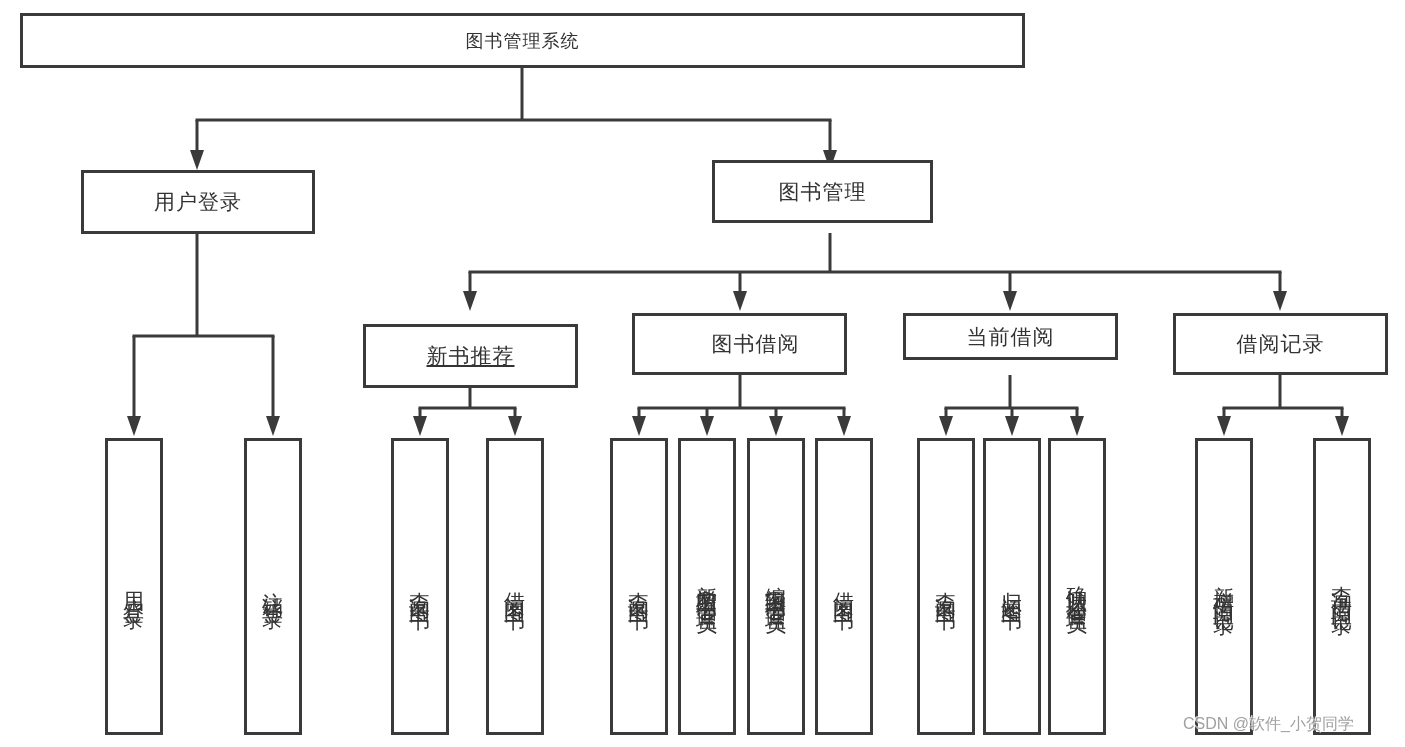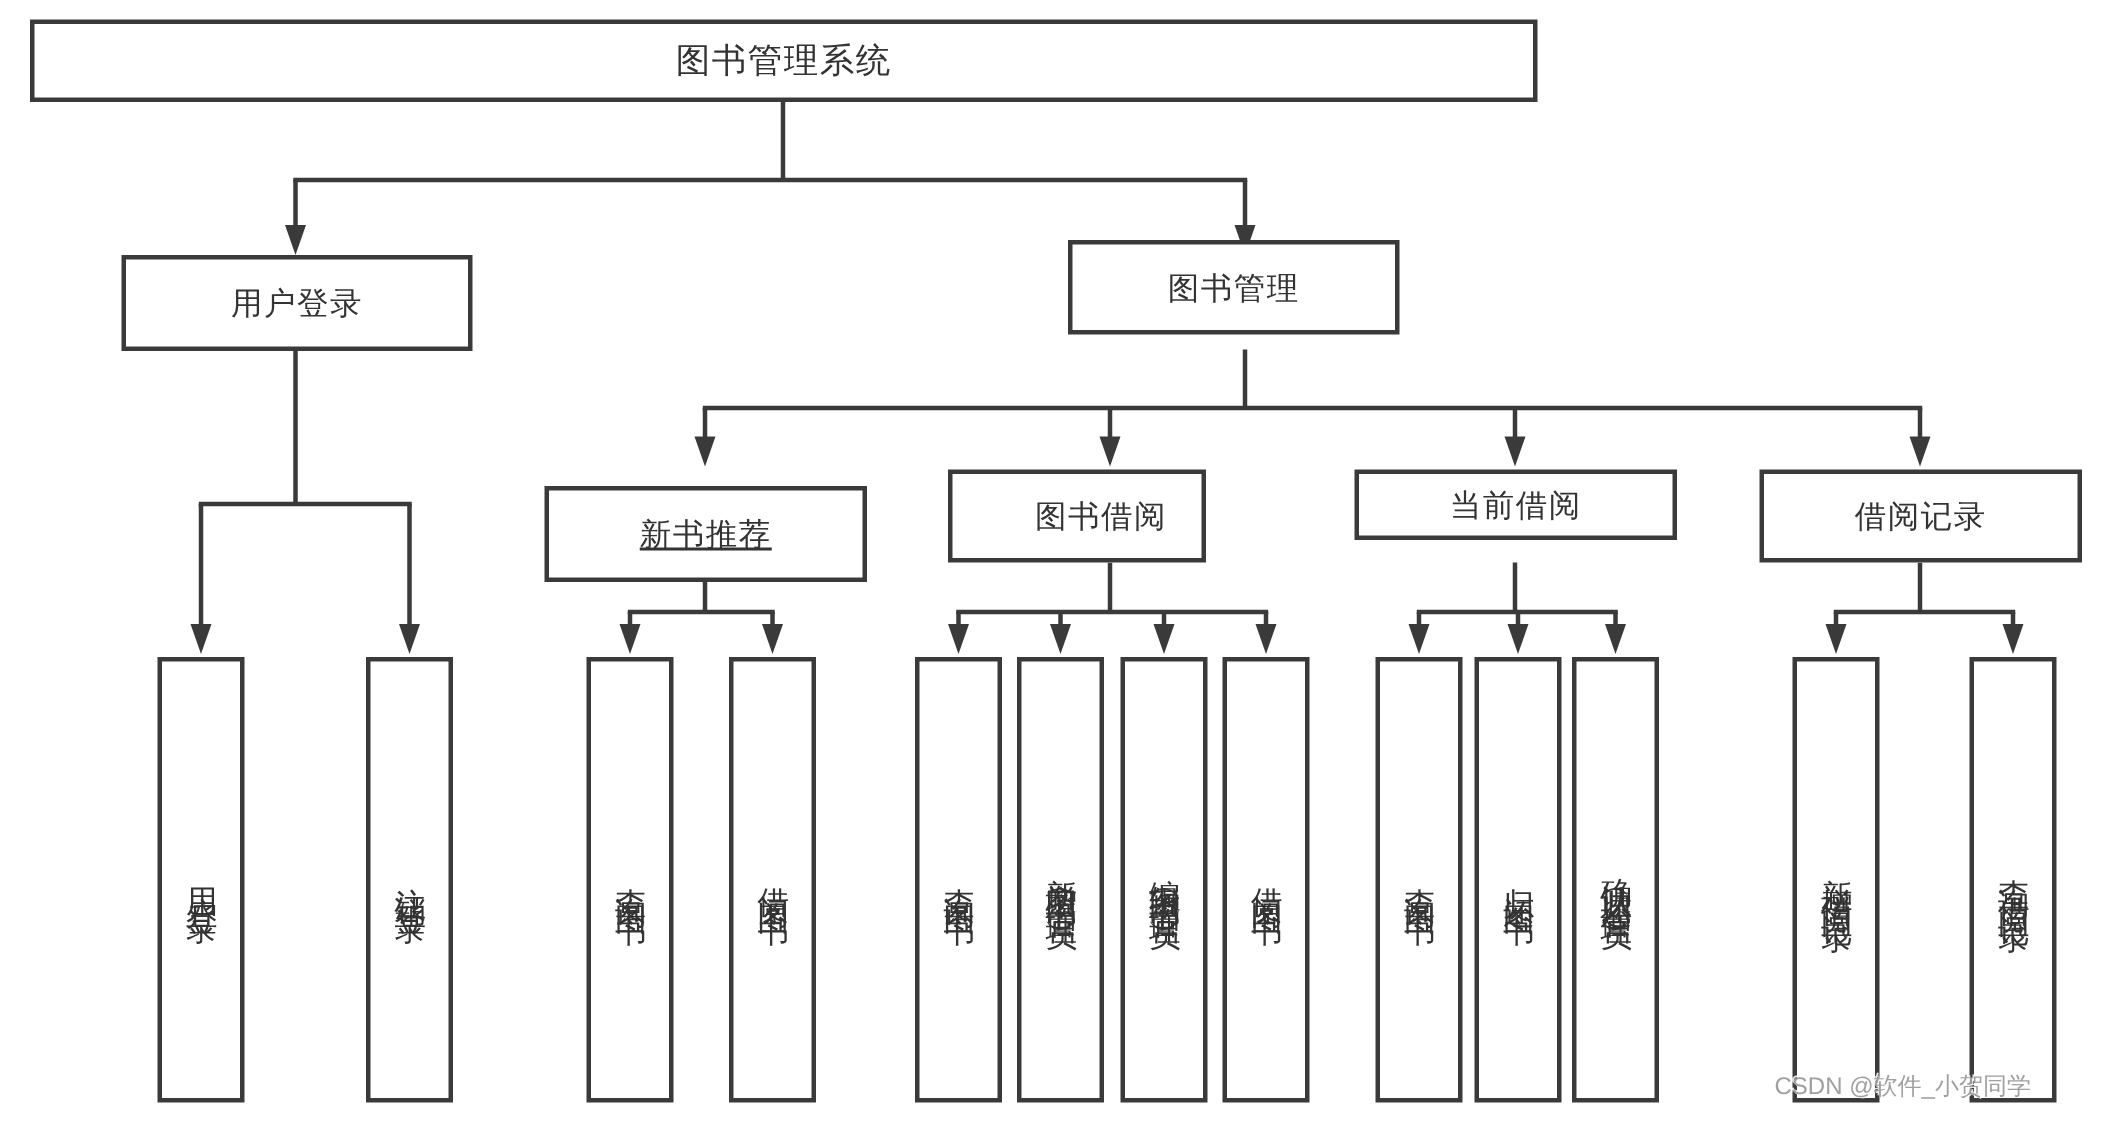--- a/index.html
+++ b/index.html
@@ -19,21 +19,21 @@
   #connectors{position:absolute;left:0;top:0;pointer-events:none;}
   .box{
     position:absolute;
     border:3px solid var(--line);
     background:#fff;
     display:flex;align-items:center;justify-content:center;
     color:var(--text);
     box-sizing:border-box;
     z-index:2;
   }
-  .root{font-size:23px;letter-spacing:1px;}
+  .root{font-size:18px;letter-spacing:1px;}
   .lvl{font-size:21px;letter-spacing:1px;}
   .vbox{
     position:absolute;
     width:58px;height:297px;top:438px;
     border:3px solid var(--line);
     background:#fff;
     box-sizing:border-box;
     display:flex;align-items:center;justify-content:center;
     writing-mode:vertical-rl;
     text-orientation:upright;
@@ -124,21 +124,21 @@
       <polygon points="1335,416 1349,416 1342,436"></polygon>
     </g>
   </svg>
 
   <div class="box root" style="left:20px;top:13px;width:1005px;height:55px;">图书管理系统</div>
 
   <div class="box lvl" style="left:81px;top:170px;width:234px;height:64px;">用户登录</div>
   <div class="box lvl" style="left:712px;top:160px;width:221px;height:63px;">图书管理</div>
 
   <div class="box lvl" style="left:363px;top:324px;width:215px;height:64px;text-decoration:underline;">新书推荐</div>
-  <div class="box lvl" style="left:632px;top:313px;width:172px;height:62px;padding-left:32px;">图书借阅</div>
+  <div class="box lvl" style="left:632px;top:313px;width:215px;height:62px;padding-left:32px;">图书借阅</div>
   <div class="box lvl" style="left:903px;top:313px;width:215px;height:47px;">当前借阅</div>
   <div class="box lvl" style="left:1173px;top:313px;width:215px;height:62px;">借阅记录</div>
 
   <div class="vbox" style="left:105px;">用户登录</div>
   <div class="vbox" style="left:244px;">注销登录</div>
 
   <div class="vbox" style="left:391px;">查询图书</div>
   <div class="vbox" style="left:486px;">借阅图书</div>
 
   <div class="vbox" style="left:610px;">查询图书</div>

